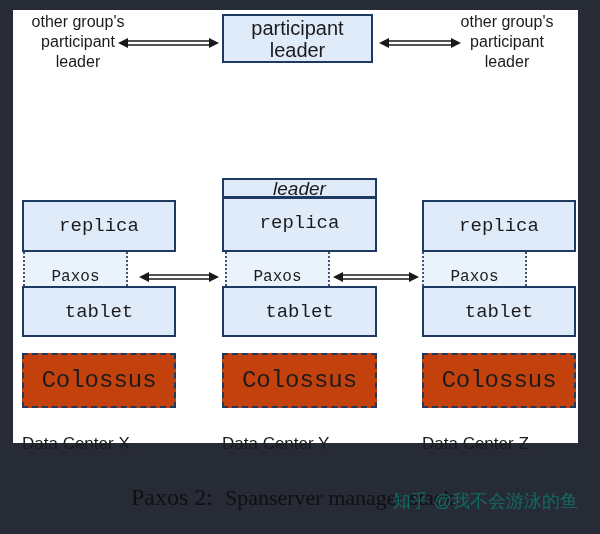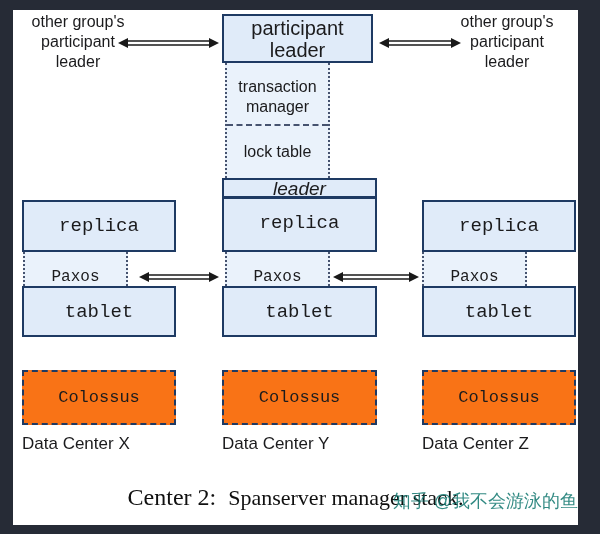--- a/index.html
+++ b/index.html
@@ -1,21 +1,21 @@
 <!DOCTYPE html>
 <html><head>
 <meta charset="utf-8">
 <style>
   * { margin:0; padding:0; box-sizing:border-box; }
   html,body { background:#262b36; }
   .stage {
     position:relative; width:600px; height:534px; background:#262b36;
     font-family:"Liberation Sans","DejaVu Sans",sans-serif; color:#1b1b1d; overflow:hidden;
   }
-  .panel { position:absolute; left:13px; top:10px; width:565px; height:515px; background:#ffffff; }
+  .panel { position:absolute; left:13px; top:10px; width:565px; height:433px; background:#ffffff; }
   .abs { position:absolute; }
   .box { background:#e0ebf9; border:2px solid #1e3a63; }
   .cc { display:flex; align-items:center; justify-content:center;font-family:Liberation Mono, monospace; }
 
   .neighbor { top:2px; width:130px; text-align:center; font-size:16px; line-height:20px; }
   .neighbor-left { left:0; }
   .neighbor-right { left:429px; }
 
   .pl-box { left:209px; top:4px; width:151px; height:49px; font-size:20px; line-height:22px;
             text-align:center; padding-top:1px; }
@@ -44,21 +44,21 @@
   .paxos { top:242px; width:105px; height:50px; font-size:16px; }
   .paxos-left   { left:10px; }
   .paxos-center { left:212px; }
   .paxos-right  { left:409px; }
 
   .tablet { top:276px; height:51px; font-size:19px; }
   .col-l { left:9px;  width:154px; }
   .col-c { left:209px; width:155px; }
   .col-r { left:409px; width:154px; }
 
-  .colossus { top:360px; height:55px; font-size:17px; background:#f97316; border:2px dashed #1e3a63; }
+  .colossus { top:343px; height:55px; font-size:24px; background:#c2410c; border:2px dashed #1e3a63; }
 
   .dc-label { top:424px; height:20px; line-height:20px; text-align:left; font-size:17px; }
 
   .caption { left:0; right:0; top:474px; text-align:center;
              font-family:"Liberation Serif","DejaVu Serif",serif; color:#101010; }
   .caption-prefix { font-size:24px; }
   .caption-rest   { font-size:22px; margin-left:8px; }
 
   .watermark { right:0; top:481px; font-size:18px; line-height:20px; color:#0f766e; opacity:0.85;
                white-space:nowrap; z-index:5; }
@@ -94,28 +94,20 @@
       <polygon points="1,7 11,2 11,12"></polygon>
         <polygon points="102,7 92,2 92,12"></polygon>
     </svg>
     <svg class="abs arrow-top-right" width="84" height="14" viewBox="0 0 84 14">
       <line x1="9" y1="5" x2="75" y2="5"></line>
         <line x1="9" y1="9" x2="75" y2="9"></line>
       <polygon points="1,7 11,2 11,12"></polygon>
         <polygon points="83,7 73,2 73,12"></polygon>
     </svg>
 
-    <div class="abs strip tm-region">
-      <div class="tm-label">
-        <div>transaction</div>
-        <div>manager</div>
-      </div>
-      <div class="tm-divider"></div>
-      <div class="lock-label">lock table</div>
-    </div>
 
     <div class="abs box leader-box">
       <div class="leader-cell">leader</div>
       <div class="replica-cell cc">replica</div>
     </div>
 
     <div class="abs box cc replica-side replica-left">replica</div>
     <div class="abs box cc replica-side replica-right">replica</div>
 
     <div class="abs strip cc paxos paxos-left">Paxos</div>
@@ -141,20 +133,20 @@
 
     <div class="abs cc colossus col-l">Colossus</div>
     <div class="abs cc colossus col-c">Colossus</div>
     <div class="abs cc colossus col-r">Colossus</div>
 
     <div class="abs dc-label col-l">Data Center X</div>
     <div class="abs dc-label col-c">Data Center Y</div>
     <div class="abs dc-label col-r">Data Center Z</div>
 
     <div class="abs caption">
-      <span class="caption-prefix">Center 2:</span>
+      <span class="caption-prefix">Paxos 2:</span>
       <span class="caption-rest">Spanserver manager stack.</span>
     </div>
 
     <div class="abs watermark">知乎 @我不会游泳的鱼</div>
 
   </div>
 </div>
 
 </body></html>

